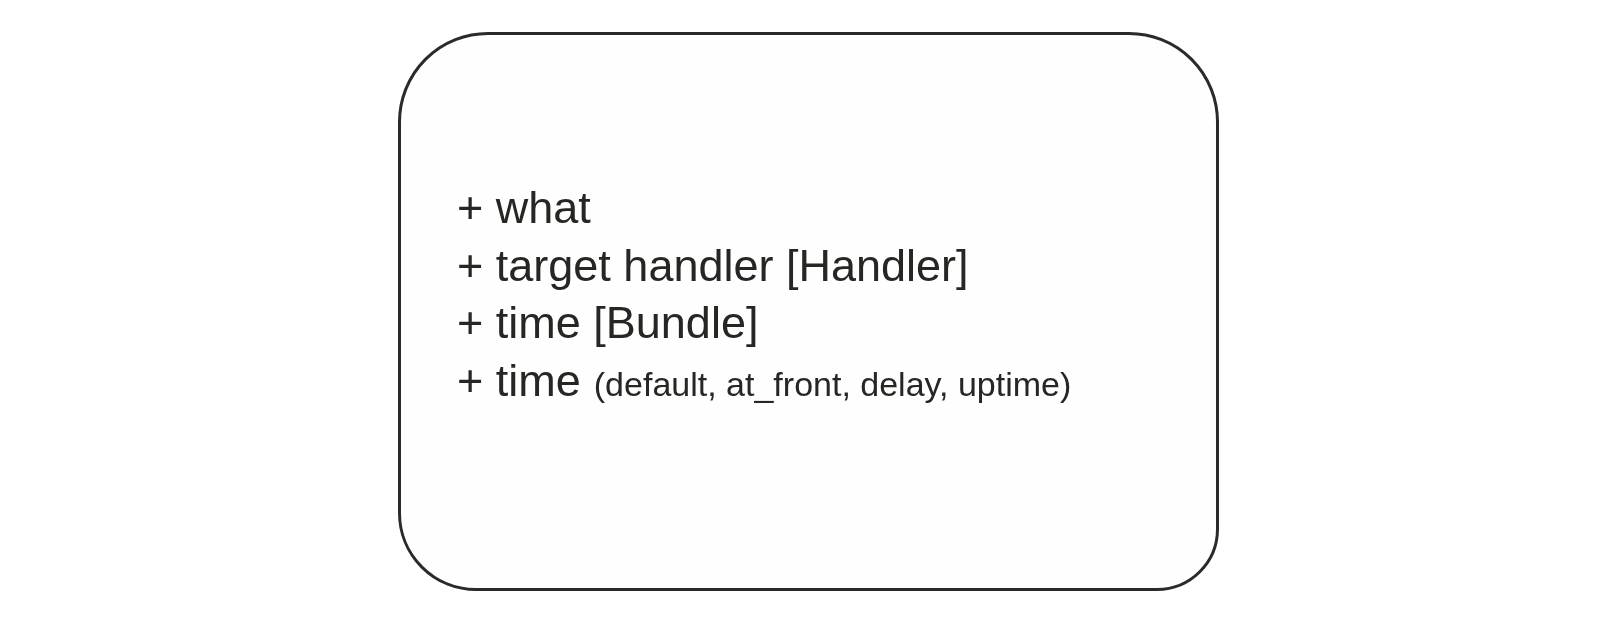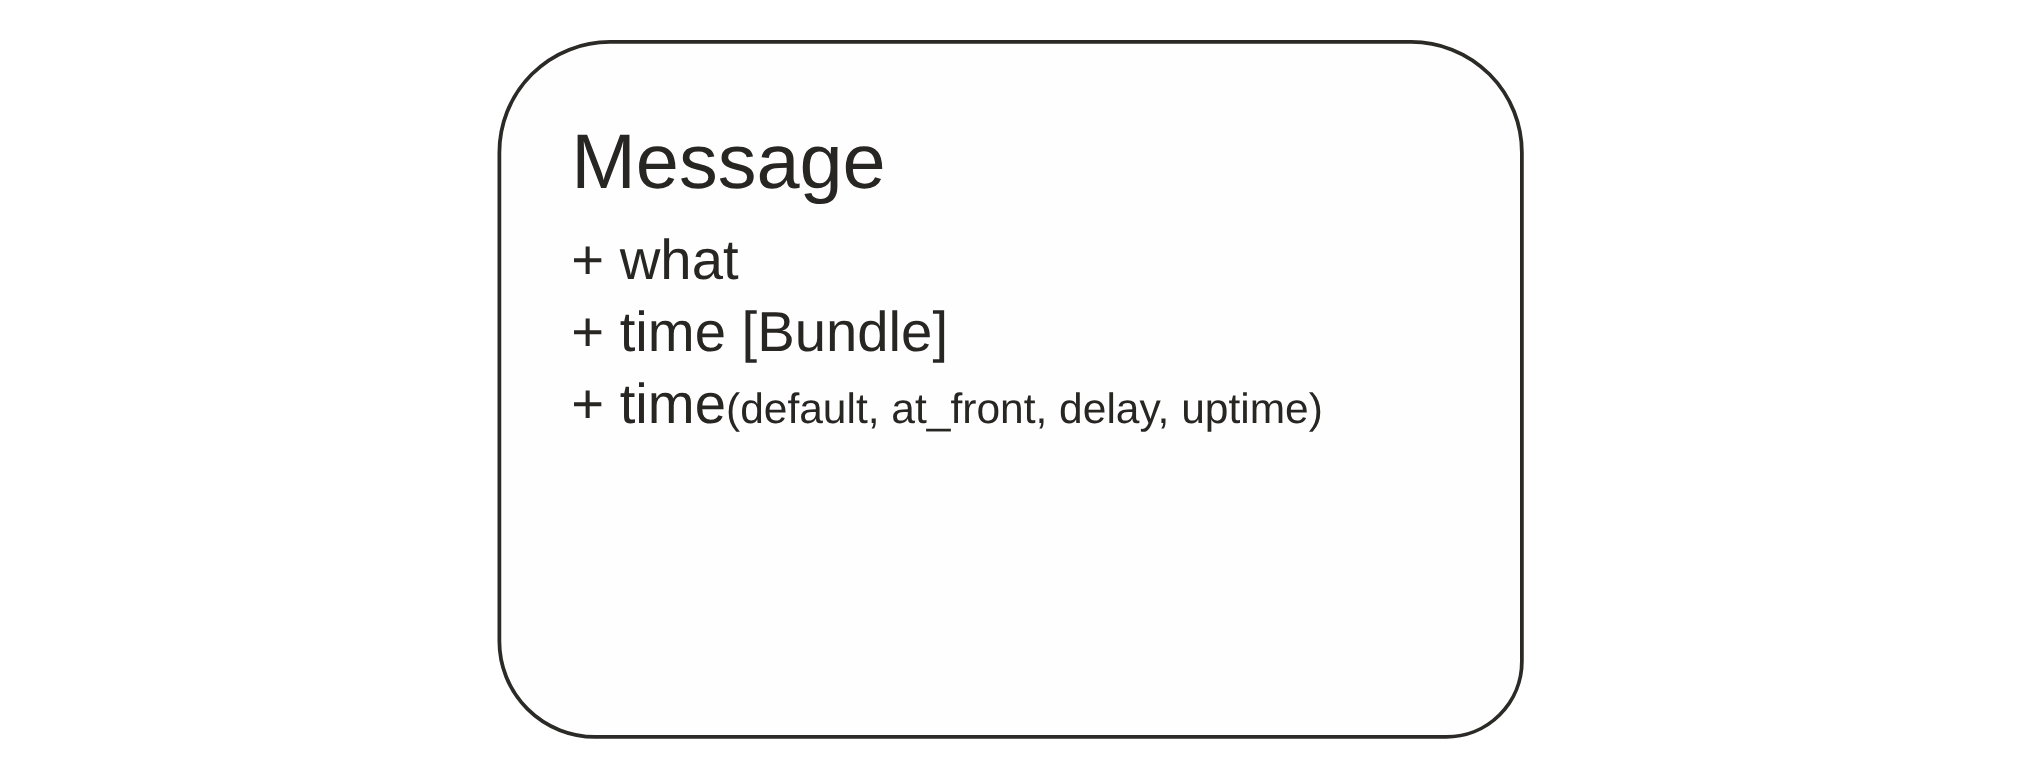--- a/index.html
+++ b/index.html
@@ -49,32 +49,35 @@
     font-size: 45px;
     line-height: 57.5px;
     height: 57.5px;
     color: var(--text, #272623);
     white-space: nowrap;
   }
   .attr-note {
     font-size: 34px;
   }
   .attr-note:not(:empty) {
+    margin-left: 13px;
   }
 </style>
 </head>
 <body style="--bg: #ffffff; --node-bg: #fefefe; --border: #2b2a26; --text: #272623;">
 
 <div class="canvas">
   <div class="class-node">
-    <div class="node-title">Message</div>
 
     <div class="attr-list">
       <div class="attr-row">
         <span>+ what</span><span class="attr-note"></span>
+      </div>
+      <div class="attr-row">
+        <span>+ target handler [Handler]</span><span class="attr-note"></span>
       </div>
       <div class="attr-row">
         <span>+ time [Bundle]</span><span class="attr-note"></span>
       </div>
       <div class="attr-row">
         <span>+ time</span><span class="attr-note">(default, at_front, delay, uptime)</span>
       </div>
     </div>
   </div>
 </div>

